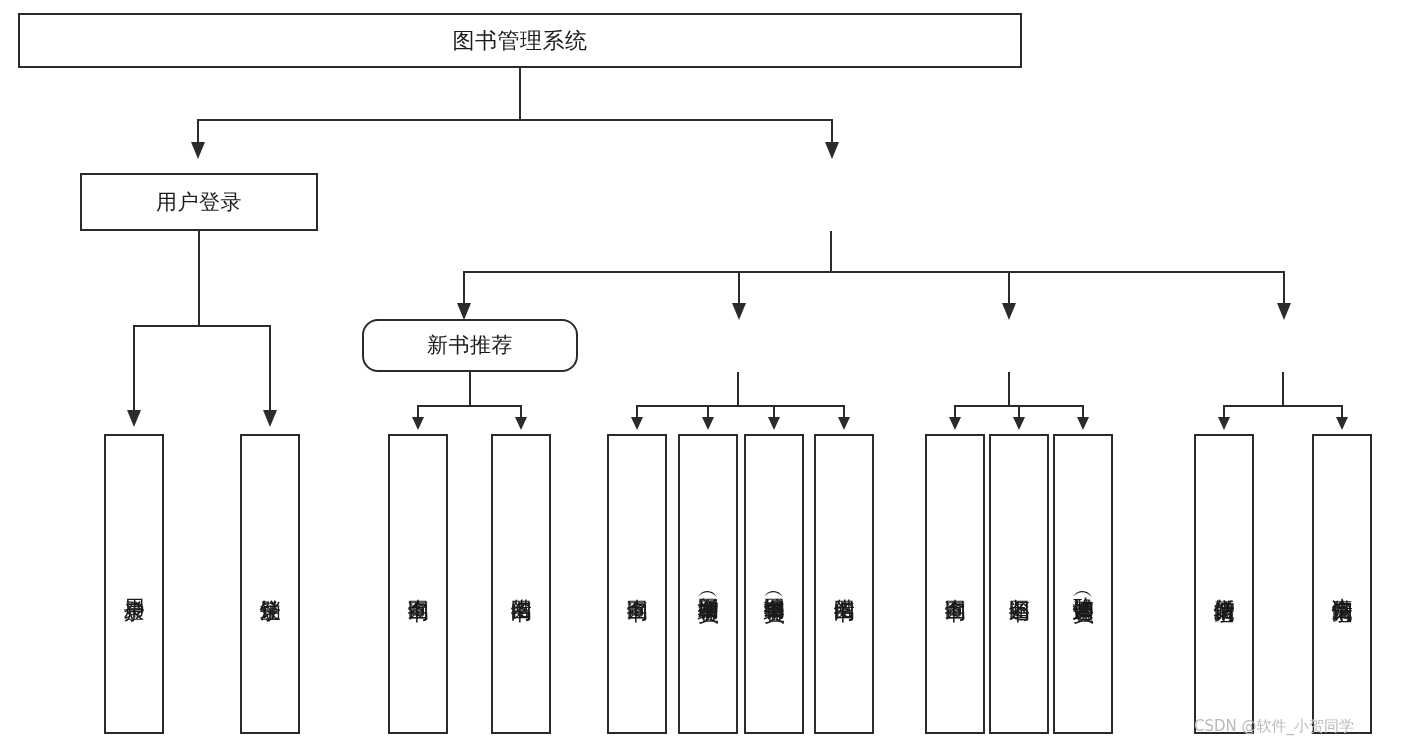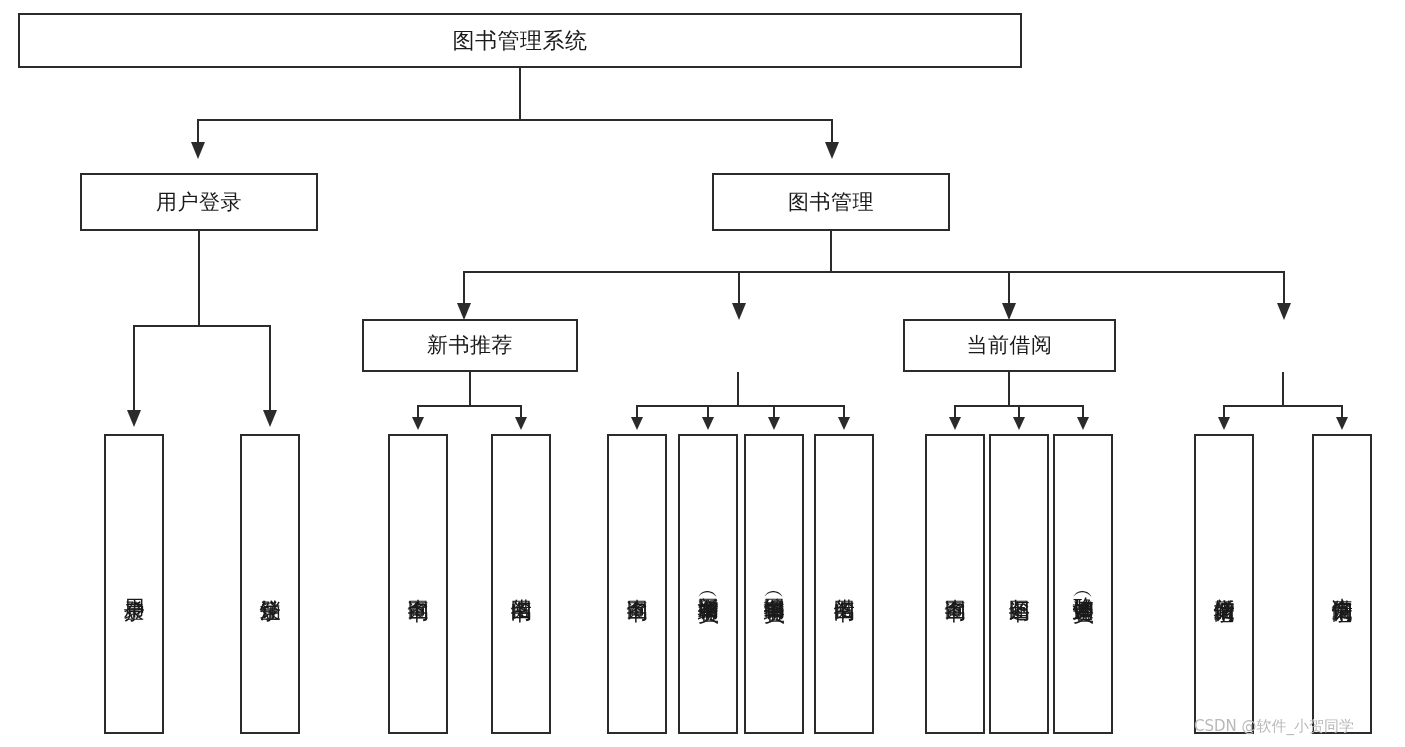--- a/index.html
+++ b/index.html
@@ -98,47 +98,41 @@
   <div class="hline" style="left:197px; top:119px; width:636px; height:2px;"></div>
   <div class="vline" style="left:197px; top:119px; width:2px; height:27px;"></div>
   <div class="arrow" style="left:191px; top:142px;"></div>
   <div class="vline" style="left:831px; top:119px; width:2px; height:27px;"></div>
   <div class="arrow" style="left:825px; top:142px;"></div>
 
   <div class="node h" style="left:80px; top:173px; width:238px; height:58px;">
     <span class="lbl">用户登录</span>
   </div>
 
-  <div class="node h" style="left:712px; top:173px; width:238px; height:58px;">
-    <span class="lbl">图书管理</span>
-  </div>
 
   <div class="vline" style="left:198px; top:231px; width:2px; height:95px;"></div>
   <div class="hline" style="left:133px; top:325px; width:138px; height:2px;"></div>
   <div class="vline" style="left:133px; top:325px; width:2px; height:89px;"></div>
   <div class="arrow" style="left:127px; top:410px;"></div>
   <div class="vline" style="left:269px; top:325px; width:2px; height:89px;"></div>
   <div class="arrow" style="left:263px; top:410px;"></div>
 
   <div class="vline" style="left:830px; top:231px; width:2px; height:41px;"></div>
   <div class="hline" style="left:463px; top:271px; width:822px; height:2px;"></div>
   <div class="vline" style="left:463px; top:271px; width:2px; height:36px;"></div>
   <div class="arrow" style="left:457px; top:303px;"></div>
   <div class="vline" style="left:738px; top:271px; width:2px; height:36px;"></div>
   <div class="arrow" style="left:732px; top:303px;"></div>
   <div class="vline" style="left:1008px; top:271px; width:2px; height:36px;"></div>
   <div class="arrow" style="left:1002px; top:303px;"></div>
   <div class="vline" style="left:1283px; top:271px; width:2px; height:36px;"></div>
   <div class="arrow" style="left:1277px; top:303px;"></div>
 
-  <div class="node h" style="left:362px; top:319px; width:216px; height:53px;">
+  <div class="node h" style="left:362px; top:319px; width:216px; height:53px;border-radius:16px;">
     <span class="lbl">新书推荐</span>
-  </div>
-  <div class="node h" style="left:903px; top:319px; width:213px; height:53px;">
-    <span class="lbl">当前借阅</span>
   </div>
 
   <div class="vline" style="left:469px; top:372px; width:2px; height:34px;"></div>
   <div class="hline" style="left:417px; top:405px; width:105px; height:2px;"></div>
   <div class="vline" style="left:417px; top:405px; width:2px; height:14px;"></div>
   <div class="arrow short" style="left:412px; top:417px;"></div>
   <div class="vline" style="left:520px; top:405px; width:2px; height:14px;"></div>
   <div class="arrow short" style="left:515px; top:417px;"></div>
 
   <div class="vline" style="left:737px; top:372px; width:2px; height:34px;"></div>

